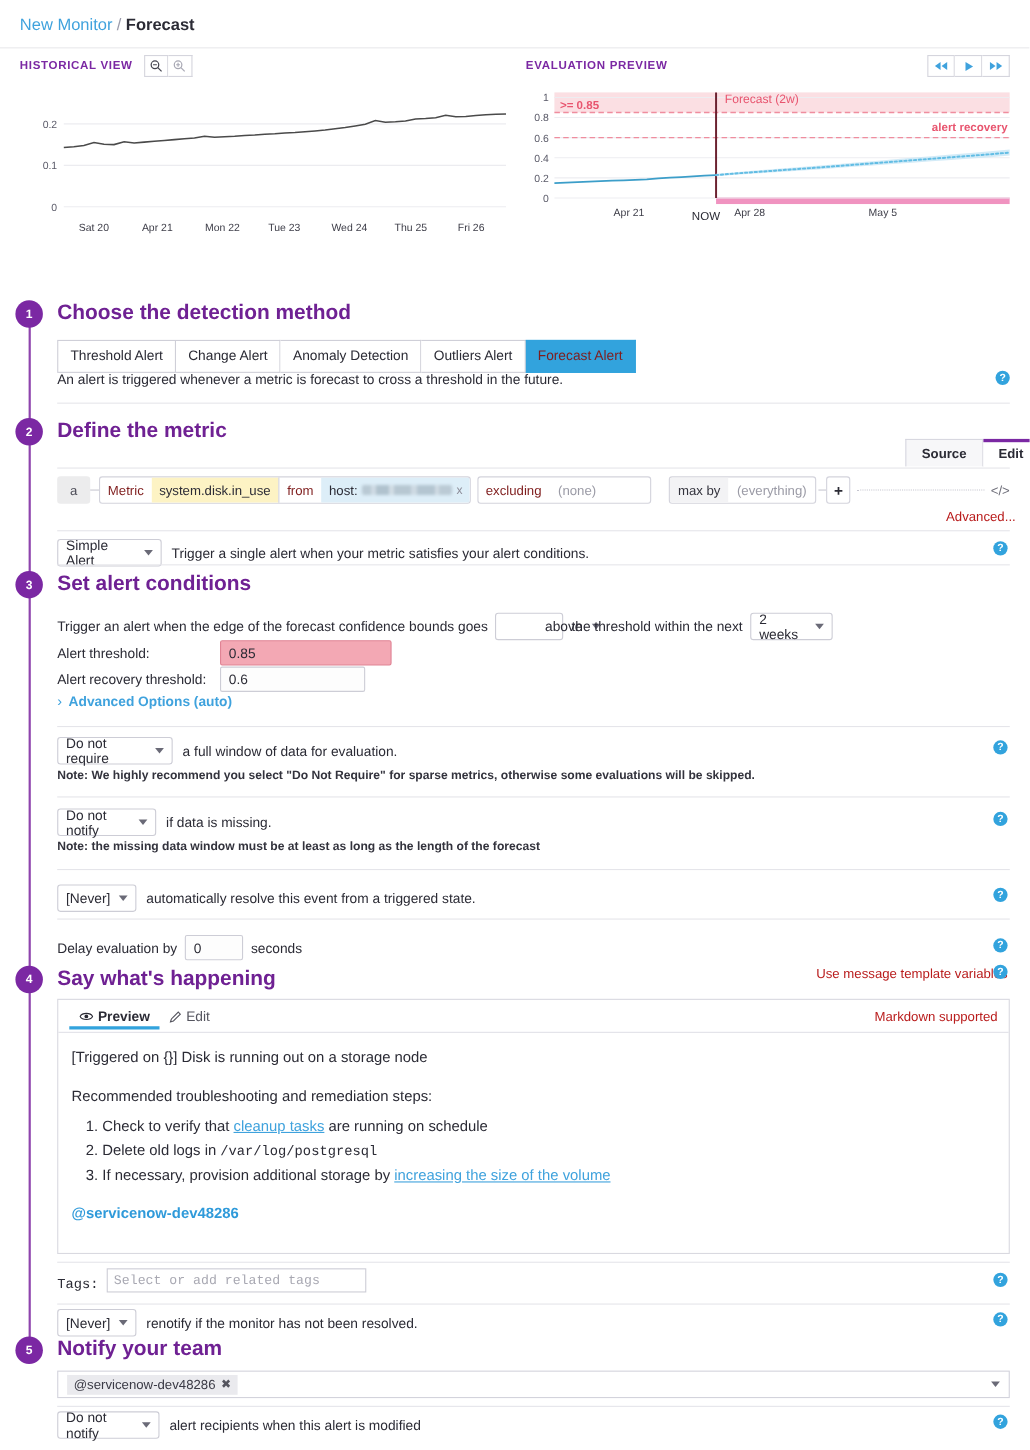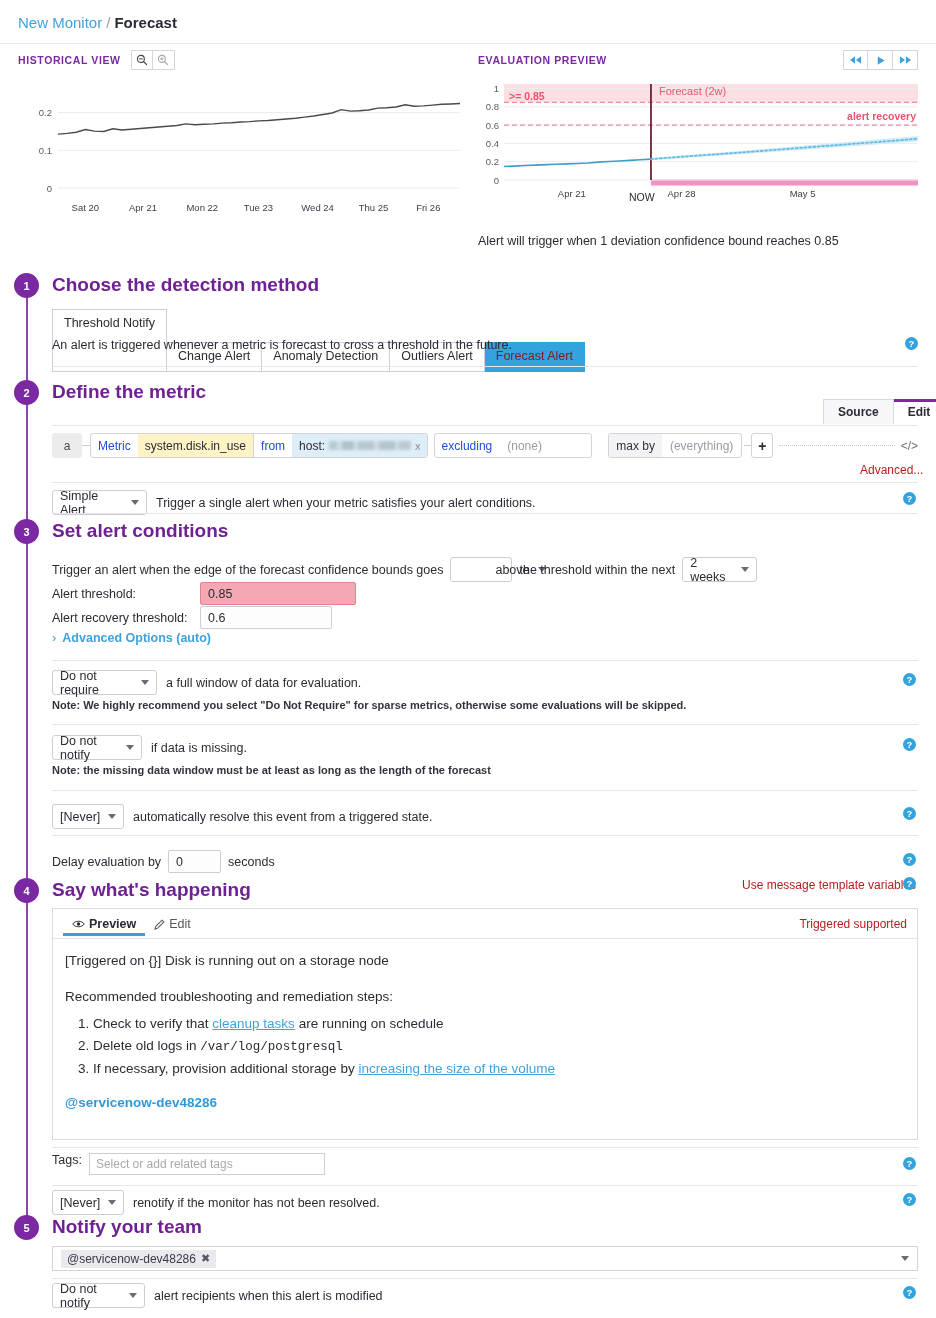--- a/index.html
+++ b/index.html
@@ -87,21 +87,21 @@
   }
 
   .section { position:absolute; left:52px; }
 
   
   .pill-row { display:flex; }
   .pill {
     border:1px solid #cfcfd8; background:#fff; color:#2b2b35;
     padding:5px 11px; font-size:12.5px; cursor:pointer; line-height:1.4;
   }
-  .pill + .pill { border-left:none;margin-top:33px; }
+  .pill + .pill { border-left:none; }
   .pill.active { background:#32a3dd; border-color:#32a3dd; color:#7f1d1d; }
 
   .desc { font-size:12.5px; color:#2b2b35; }
 
   .help {
     width:13px; height:13px; border-radius:50%;
     background:#32a3dd; color:#fff; font-size:9.5px; font-weight:bold;
     display:inline-flex; align-items:center; justify-content:center;
     cursor:pointer; vertical-align:middle;
   }
@@ -129,21 +129,21 @@
     border-radius:3px; font-size:12px;
   }
   .q-dash { width:8px; height:1px; background:#c9c9d2; }
   .q-box {
     display:flex; align-items:center; height:25px;
     border:1px solid #d3d3dc; background:#fff; border-radius:3px;
     overflow:hidden;
   }
   .q-lab {
     padding:0 7px; height:100%; display:flex; align-items:center;
-    font-size:12px; color:#1d4ed8;
+    font-size:12px; color:#7f1d1d;
   }
   .q-val-yellow {
     background:#fdf3c4; padding:0 7px; height:100%;
     display:flex; align-items:center; font-size:12px;
   }
   .q-sep { width:1px; height:25px; background:#d3d3dc; }
   .q-host {
     background:#ddeef8; padding:0 6px 0 7px; height:100%;
     display:flex; align-items:center; font-size:12px; gap:4px;
   }
@@ -313,38 +313,37 @@
             <text x="21" y="34.35714285714286" text-anchor="end" font-size="9.5" fill="#5a5a68" font-family="&quot;Liberation Sans&quot;, sans-serif">0.8</text>
             <line x1="26" y1="12.571428571428584" x2="440" y2="12.571428571428584" stroke="#ededf1" stroke-width="1"></line>
             <text x="21" y="16.071428571428584" text-anchor="end" font-size="9.5" fill="#5a5a68" font-family="&quot;Liberation Sans&quot;, sans-serif">1</text>
             <line x1="26" y1="26.285714285714292" x2="440" y2="26.285714285714292" stroke="#ef8d9e" stroke-width="1.2" stroke-dasharray="5,3"></line>
             <line x1="26" y1="49.142857142857146" x2="440" y2="49.142857142857146" stroke="#ef8d9e" stroke-width="1.2" stroke-dasharray="5,3"></line>
             <line x1="172.97" y1="8" x2="172.97" y2="104" stroke="#6b2230" stroke-width="1.8"></line>
             <path d="M26.00 90.47 L36.50 90.10 L47.00 89.55 L57.49 89.10 L67.99 88.64 L78.49 88.27 L88.99 87.91 L99.48 87.54 L109.98 86.99 L120.48 86.08 L130.98 85.53 L141.48 84.98 L151.97 84.34 L162.47 83.70 L172.97 83.15 " fill="none" stroke="#3c9ec9" stroke-width="1.6"></path>
             <path d="M172.97 82.06 L190.77 80.48 L208.57 79.09 L226.38 77.71 L244.18 76.32 L261.98 74.93 L279.78 73.44 L297.58 71.96 L315.39 70.48 L333.19 69.00 L350.99 67.52 L368.79 66.04 L386.59 64.56 L404.40 63.08 L422.20 61.60 L440.00 59.93 L440.00 65.42 L422.20 66.86 L404.40 68.12 L386.59 69.39 L368.79 70.65 L350.99 71.91 L333.19 73.17 L315.39 74.43 L297.58 75.69 L279.78 76.96 L261.98 78.22 L244.18 79.39 L226.38 80.56 L208.57 81.73 L190.77 82.90 L172.97 84.25 Z" fill="#cbe8f6" opacity="0.85" stroke="none"></path>
             <path d="M172.97 83.15 L190.77 81.69 L208.57 80.41 L226.38 79.13 L244.18 77.85 L261.98 76.57 L279.78 75.20 L297.58 73.83 L315.39 72.46 L333.19 71.09 L350.99 69.71 L368.79 68.34 L386.59 66.97 L404.40 65.60 L422.20 64.23 L440.00 62.67 " fill="none" stroke="#62bde4" stroke-width="1.8" stroke-dasharray="2,2.4" stroke-linecap="round"></path>
           </svg><div style="position: absolute; left: 31px; top: 13.9714px; font-size: 10.5px; color: rgb(232, 85, 111); white-space: nowrap; font-weight: bold;">&gt;= 0.85</div><div style="position: absolute; left: 180.97px; top: 9px; font-size: 11px; color: rgb(232, 85, 111); white-space: nowrap;">Forecast (2w)</div><div style="position: absolute; top: 34.1429px; font-size: 10.5px; color: rgb(232, 85, 111); white-space: nowrap; font-weight: bold; right: 2px;">alert recovery</div><div style="position: absolute; left: 150.97px; top: 115px; font-size: 10.5px; color: rgb(43, 43, 53); white-space: nowrap;">NOW</div><div style="position: absolute; left: 79.82px; top: 112px; font-size: 9.5px; color: rgb(61, 61, 72); white-space: nowrap;">Apr 21</div><div style="position: absolute; left: 189.53px; top: 112px; font-size: 9.5px; color: rgb(61, 61, 72); white-space: nowrap;">Apr 28</div><div style="position: absolute; left: 311.66px; top: 112px; font-size: 9.5px; color: rgb(61, 61, 72); white-space: nowrap;">May 5</div></div>
-      <div class="eval-caption">Alert will trigger when 1 deviation confidence bound reaches 0.85</div>
     </div>
   </div>
 </div>
 
 <div class="rail" style="top:284px; height:942px;"></div>
 <div class="rail-cap" style="top:1219px;"></div>
 
 <div class="step-badge" style="top:273px;">1</div>
 <div class="step-badge" style="top:380px;">2</div>
 <div class="step-badge" style="top:519px;">3</div>
 <div class="step-badge" style="top:878px;">4</div>
 <div class="step-badge" style="top:1215px;">5</div>
 
 <h2 class="section section-title" style="top:274px;">Choose the detection method</h2>
 
 <div class="section pill-row" style="top:309px;">
-  <div class="pill">Threshold Notify</div>
+  <div class="pill">Threshold Alert</div>
   <div class="pill">Change Alert</div>
   <div class="pill">Anomaly Detection</div>
   <div class="pill">Outliers Alert</div>
   <div class="pill active">Forecast Alert</div>
 </div>
 
 <div class="section desc" style="top:338px;">An alert is triggered whenever a metric is forecast to cross a threshold in the future.</div>
 <div style="position:absolute; top:337px; left:905px;" class="help">?</div>
 
 <div class="hr" style="top:366px; width:866px;"></div>
@@ -486,38 +485,38 @@
         <circle cx="8" cy="5.5" r="2.1" fill="#2b2b35"></circle>
       </svg>
       <span>Preview</span>
     </div>
     <div class="msg-tab">
       <svg width="11" height="11" viewBox="0 0 12 12">
         <path d="M1 11 L2 8 L8.8 1.2 L10.8 3.2 L4 10 Z" fill="none" stroke="#55555f" stroke-width="1.1"></path>
       </svg>
       <span>Edit</span>
     </div>
-    <div style="margin-left:auto; font-size:12px;"><a href="#">Triggered supported</a></div>
+    <div style="margin-left:auto; font-size:12px;"><a href="#">Markdown supported</a></div>
   </div>
   <div class="msg-body">
     <div>[Triggered on {}] Disk is running out on a storage node</div>
     <div style="height:16px;"></div>
     <div>Recommended troubleshooting and remediation steps:</div>
     <ol>
       <li><span>Check to verify that </span><a class="mlink" href="#">cleanup tasks</a><span> are running on schedule</span></li>
       <li><span>Delete old logs in </span><code class="mono">/var/log/postgresql</code></li>
       <li><span>If necessary, provision additional storage by </span><a class="mlink" href="#">increasing the size of the volume</a></li>
     </ol>
     <div style="margin-top:14px;" class="handle">@servicenow-dev48286</div>
   </div>
 </div>
 
 <div class="hr" style="top:1147px; width:866px;"></div>
 
-<div class="section" style="top:1153px; display:flex; align-items:flex-start; gap:7px;">
+<div class="section" style="top:1153px; display:flex; align-items:flex-end; gap:7px;font-family:Liberation Mono, monospace;">
   <span class="txt">Tags:</span>
   <div class="tagfield">Select or add related tags</div>
 </div>
 <div style="position:absolute; top:1157px; left:903px;" class="help">?</div>
 
 <div class="hr" style="top:1185px; width:866px;"></div>
 
 <div class="section" style="top:1190px; display:flex; align-items:center; gap:9px;">
   <div class="sel" style="width:72px;">
     <span>[Never]</span>

